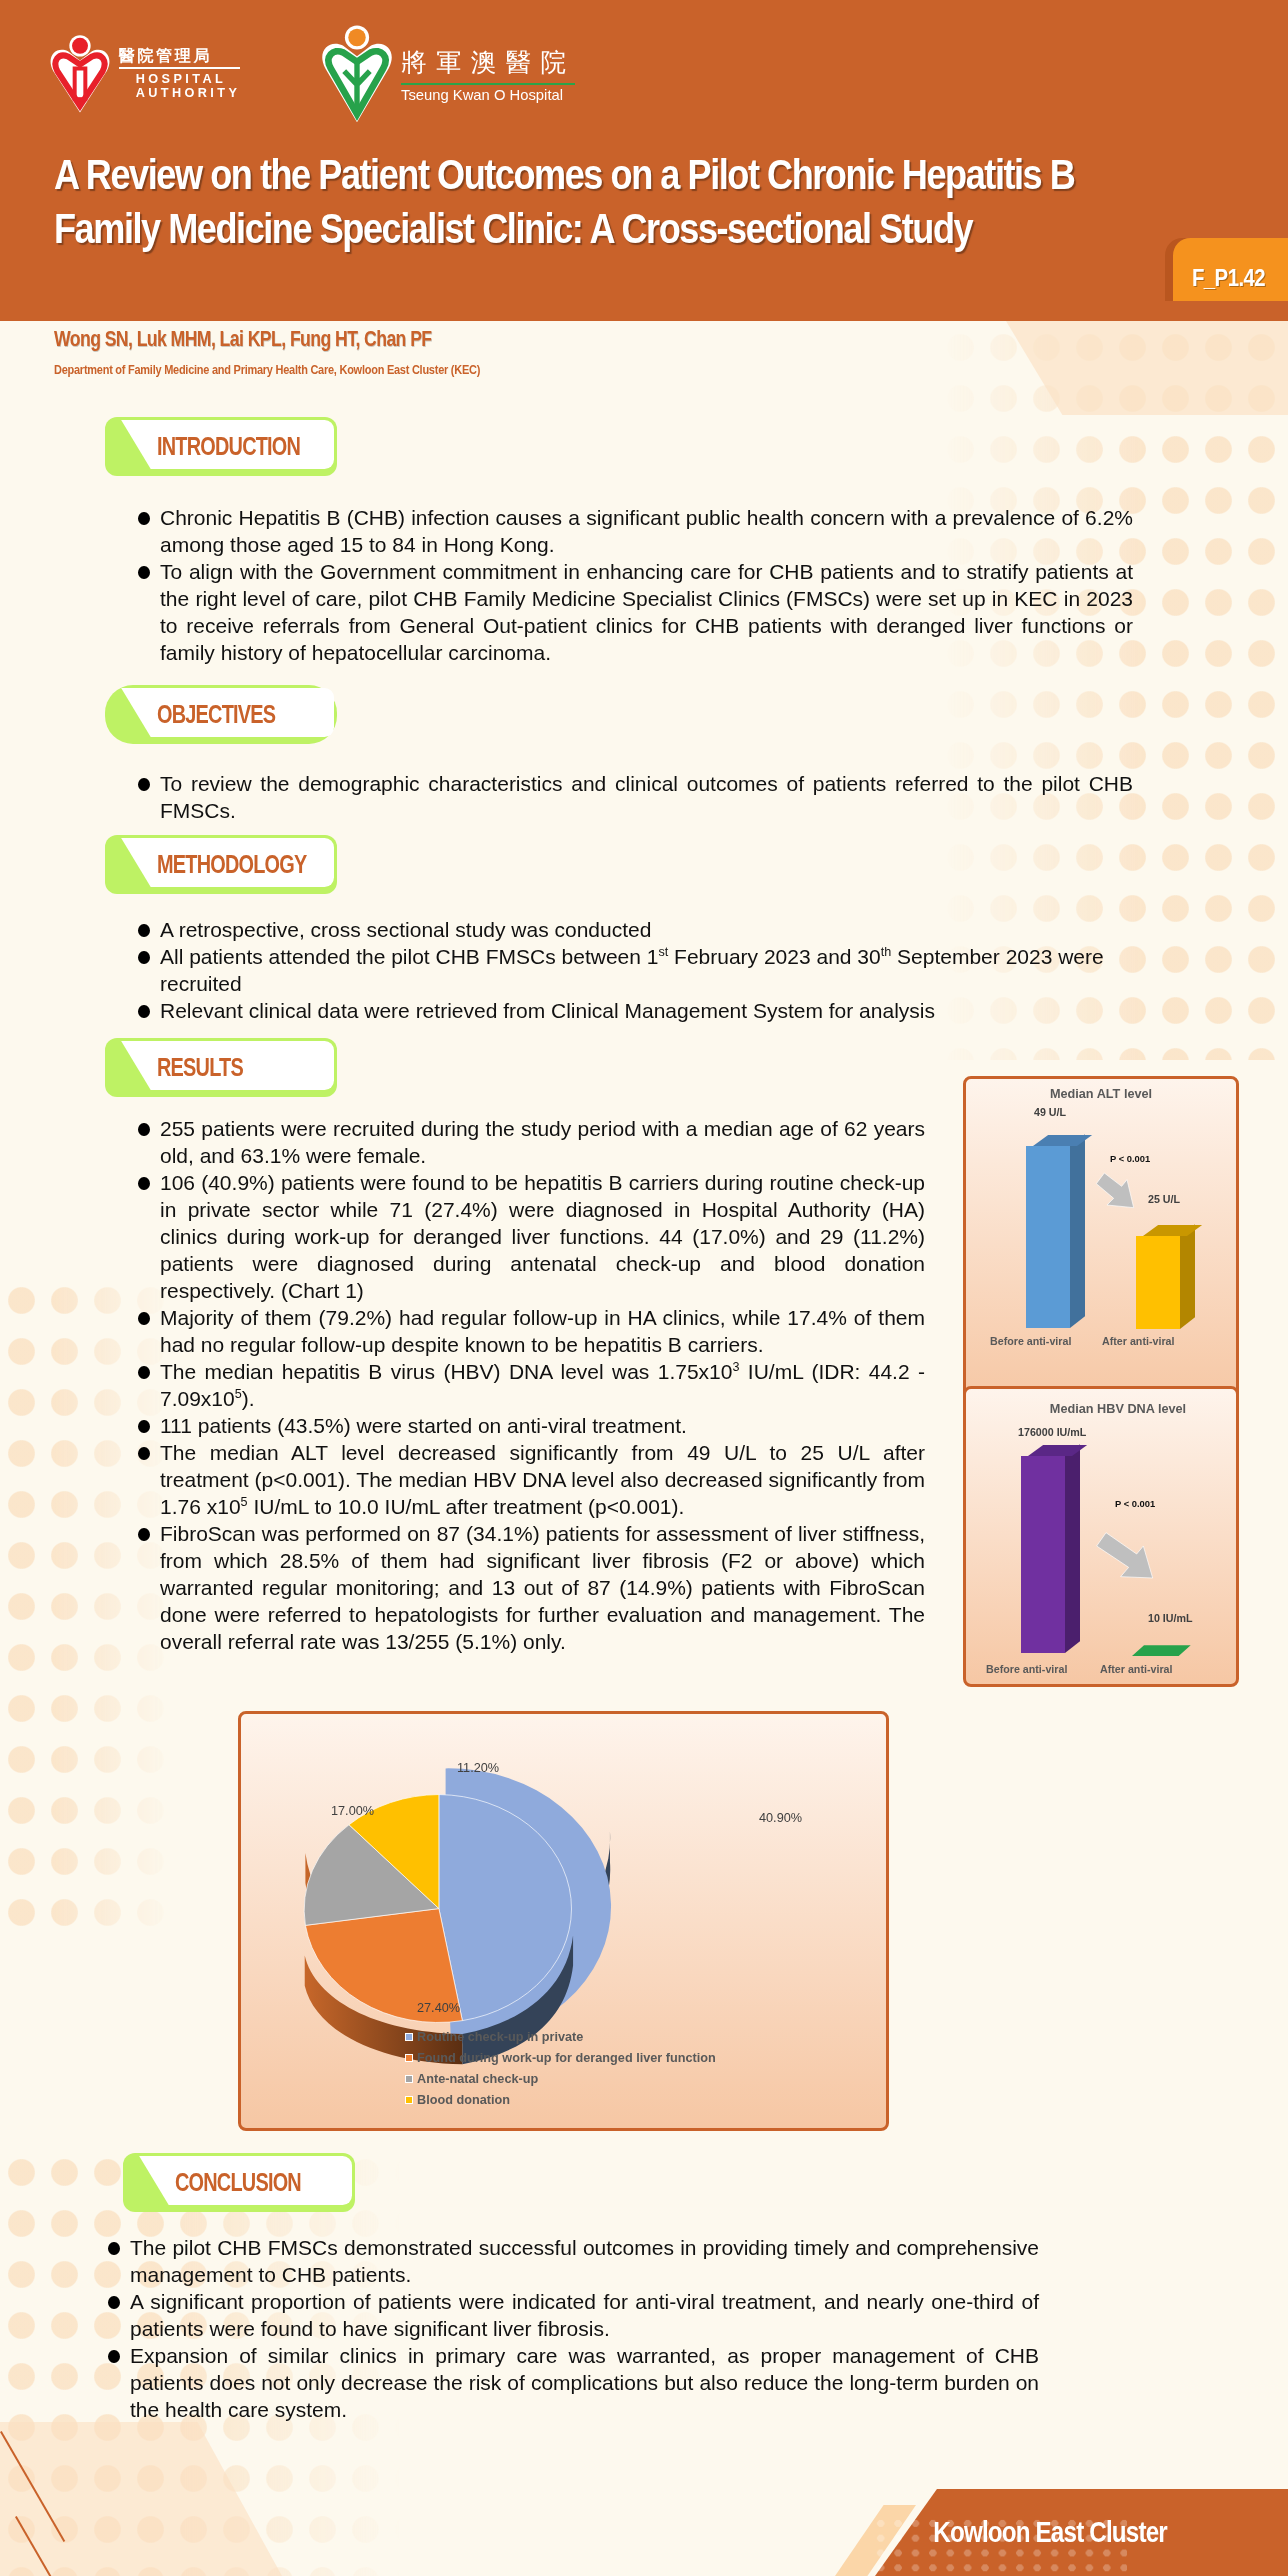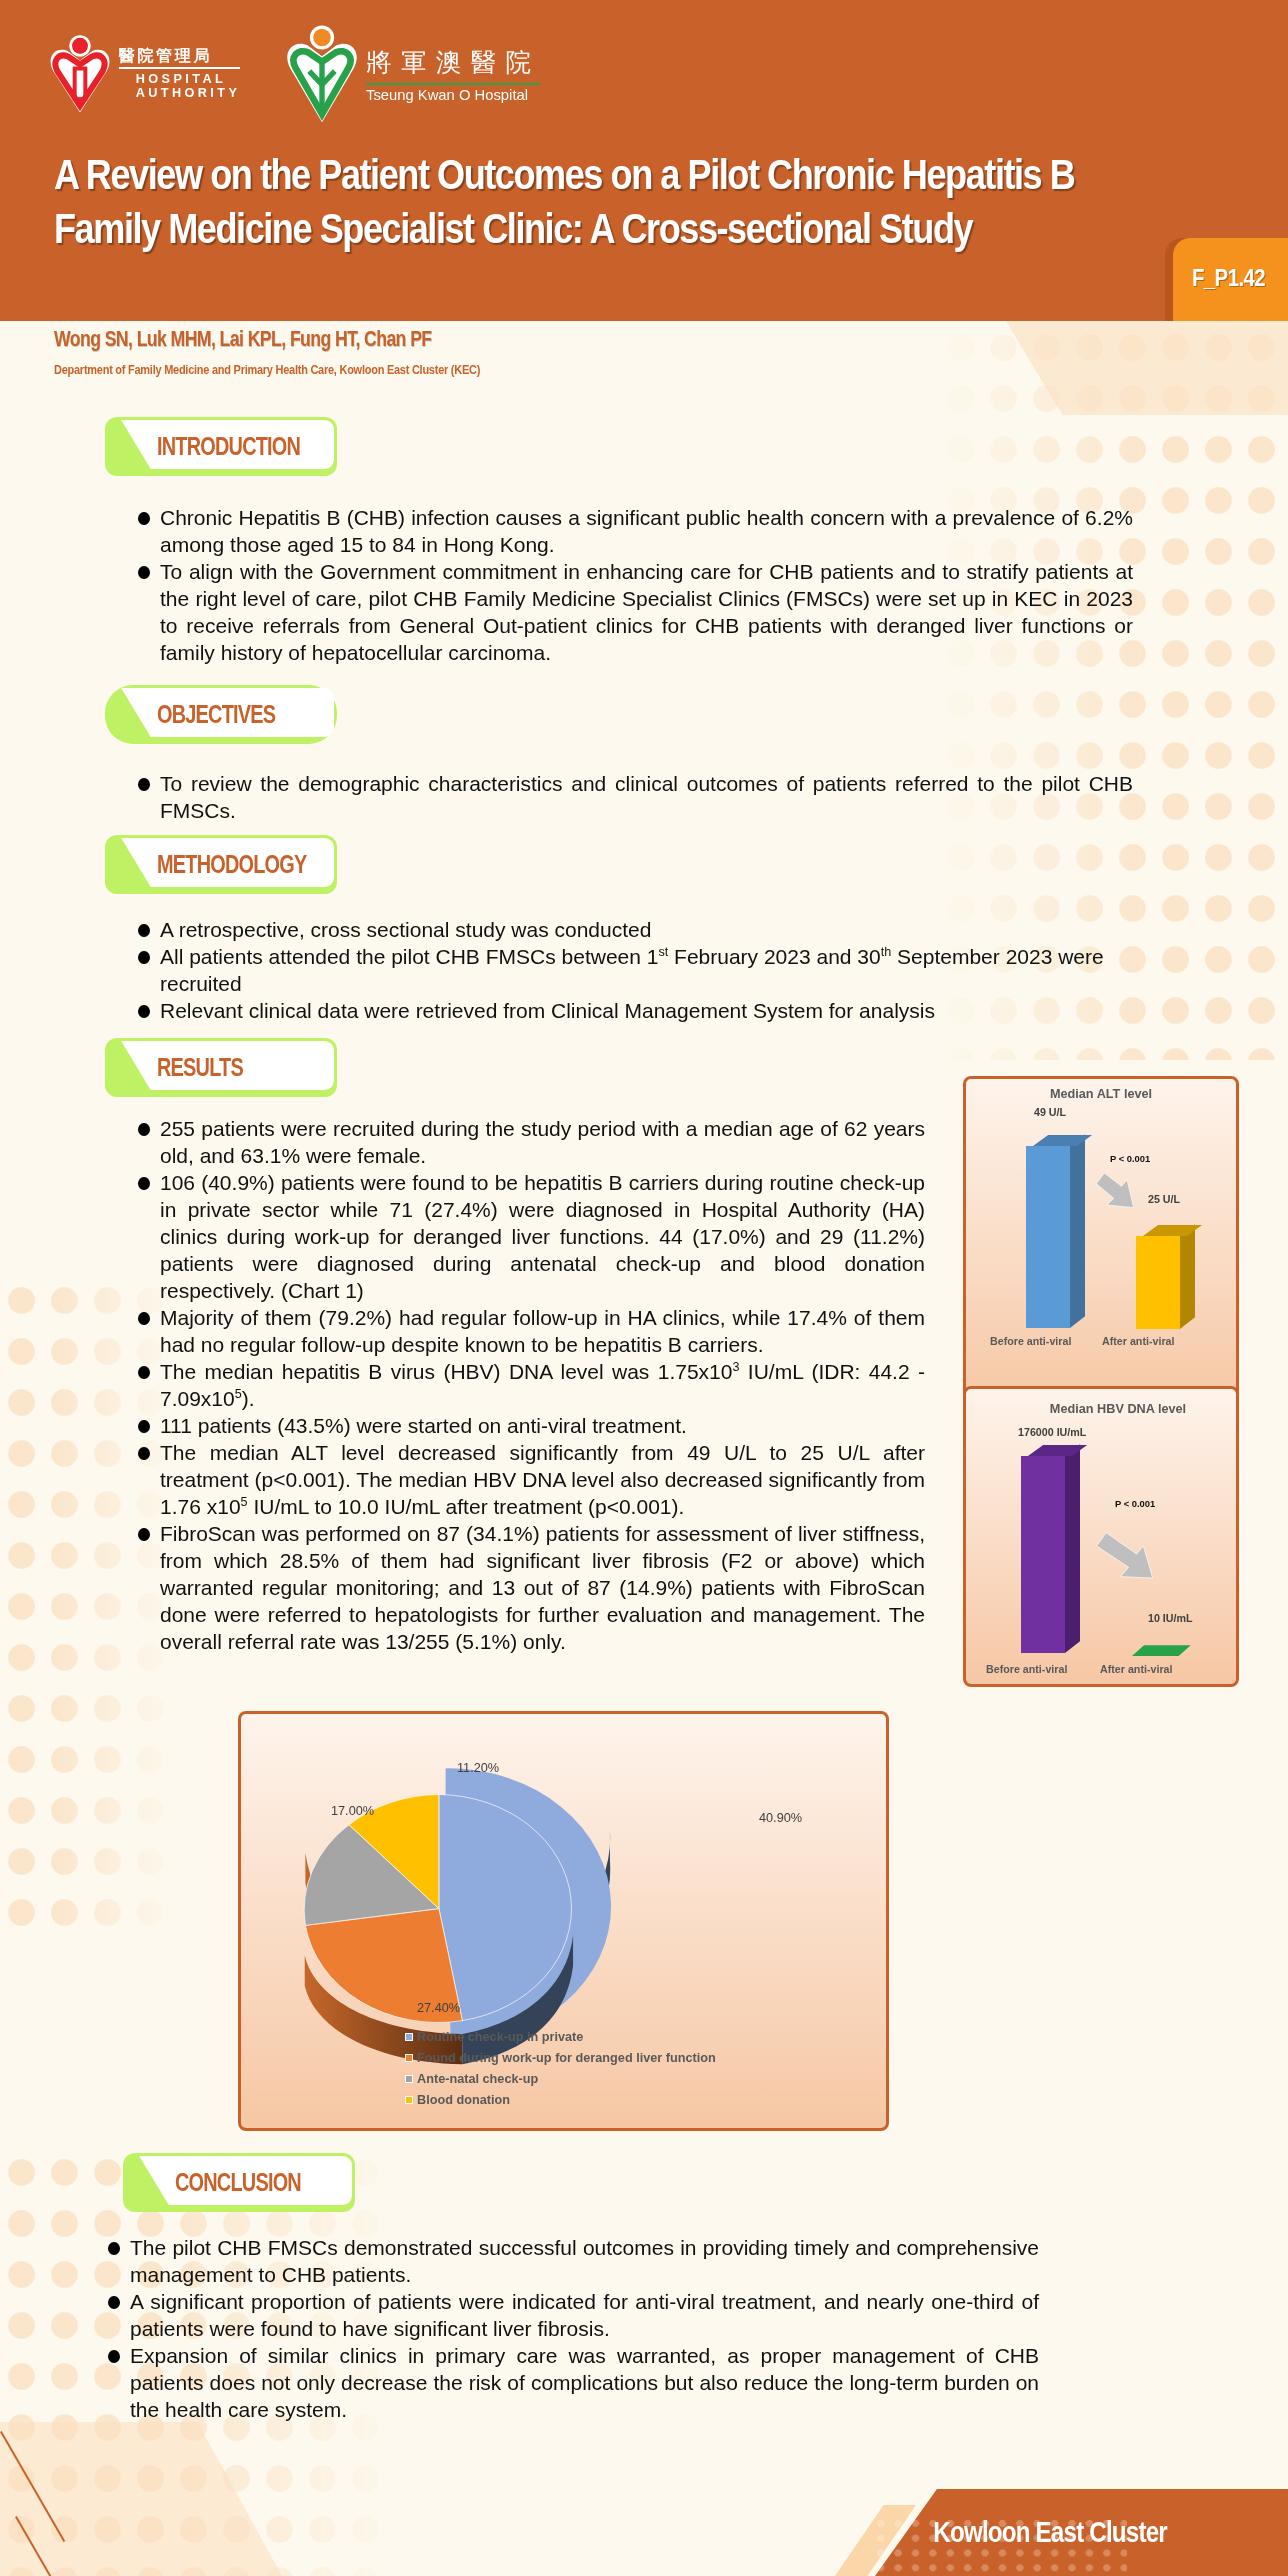--- a/index.html
+++ b/index.html
@@ -40,40 +40,40 @@
   .deco-line {
     position: absolute; width: 2px; background: #c9622a;
     transform-origin: top left;
   }
 
   
   .header {
     position: absolute; left: 0; top: 0; width: 1288px; height: 321px;
     background: #c9622a;
   }
-  .logos { position: absolute; left: 48px; top: 27px; height: 94px; display: flex; gap: 45px; align-items: center; }
+  .logos { position: absolute; left: 48px; top: 27px; height: 94px; display: flex; gap: 80px; align-items: center; }
   .logo { display: flex; align-items: center; gap: 6.7px; }
   .logo svg { display: block; }
   .logo-text-ha { color: #fff; font-weight: bold; line-height: 1.05; }
   .logo-text-ha .zh { font-size: 16px; letter-spacing: 2.7px; border-bottom: 2px solid #fff; padding-bottom: 2.7px; margin-bottom: 4px; }
   .logo-text-ha .en { font-size: 12.7px; letter-spacing: 3.4px; padding-left: 17px; }
   .logo-text-tko { color: #fff; }
   .logo-text-tko .zh { font-size: 25.5px; letter-spacing: 9.4px; border-bottom: 2px solid #2aa34a; padding-bottom: 2.7px; margin-bottom: 2.7px; }
   .logo-text-tko .en { font-size: 14.8px; }
 
   .title {
     position: absolute; left: 54px; top: 148px; width: 1181px;
     color: #fff; font-family: "Liberation Sans", sans-serif; font-weight: bold;
     font-size: 42px; line-height: 54px; letter-spacing: -1.7px;
     transform: scaleX(0.86); transform-origin: left top;
     text-shadow: 2px 2px 1.3px rgba(0,0,0,0.35);
     width: 1375px;
   }
   .code-tab {
-    position: absolute; right: 0; top: 238px; width: 115px; height: 83px;
+    position: absolute; right: 0; top: 238px; width: 115px; height: 63px;
     background: #f5921e; border-top-left-radius: 17.4px;
     box-shadow: -8px 0 0 #b9561f;
   }
   .code-tab span {
     position: absolute; left: 19px; top: 25.5px; color: #fff; font-weight: bold;
     font-size: 24px; letter-spacing: -0.7px; text-shadow: 1.3px 1.3px 0.7px rgba(0,0,0,0.3);
     transform: scaleX(0.85); transform-origin: left;
   }
 
   .authors {

